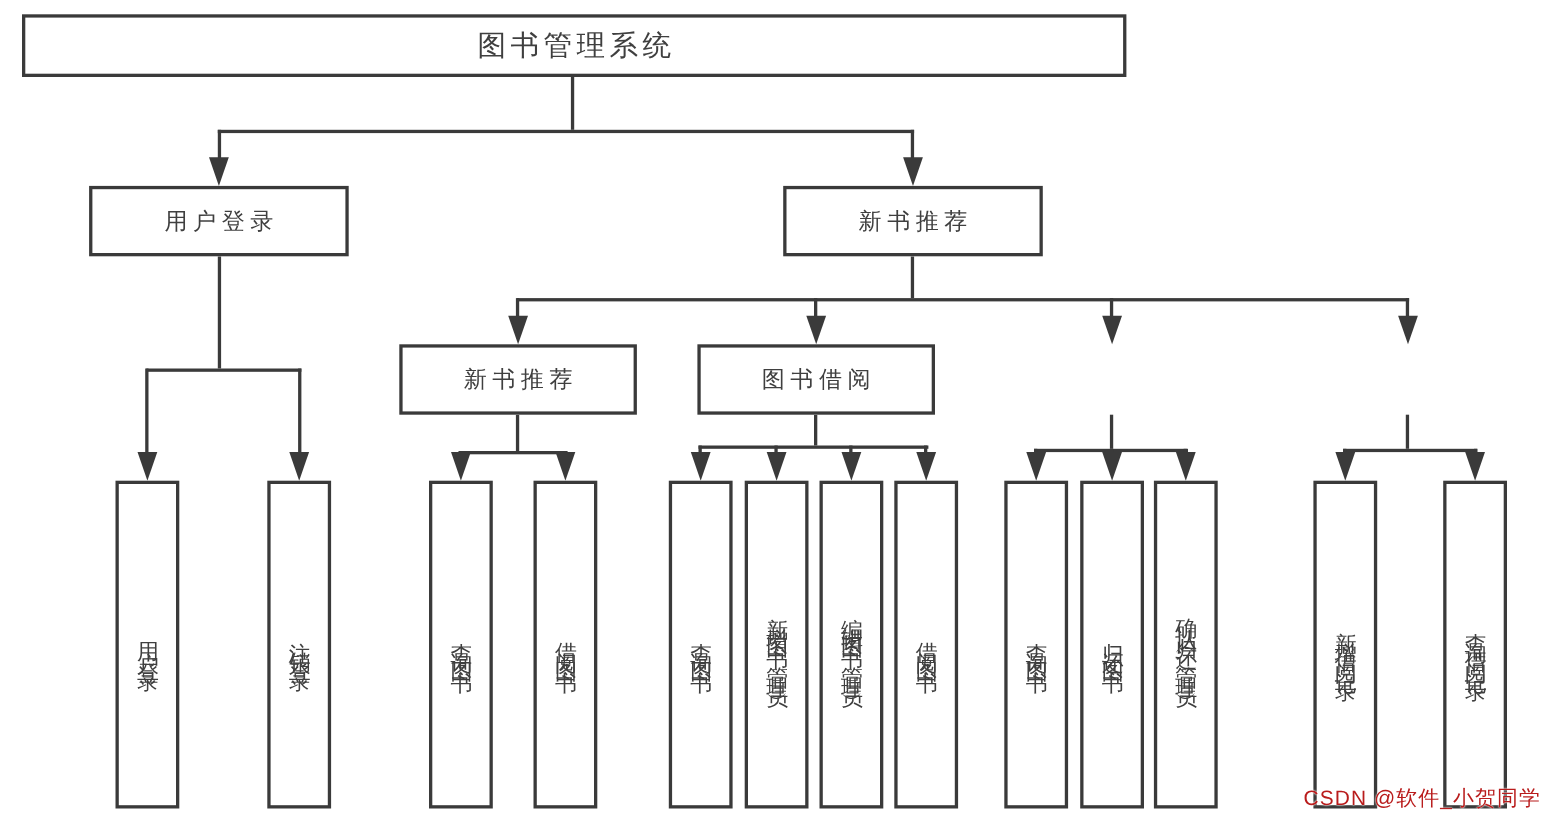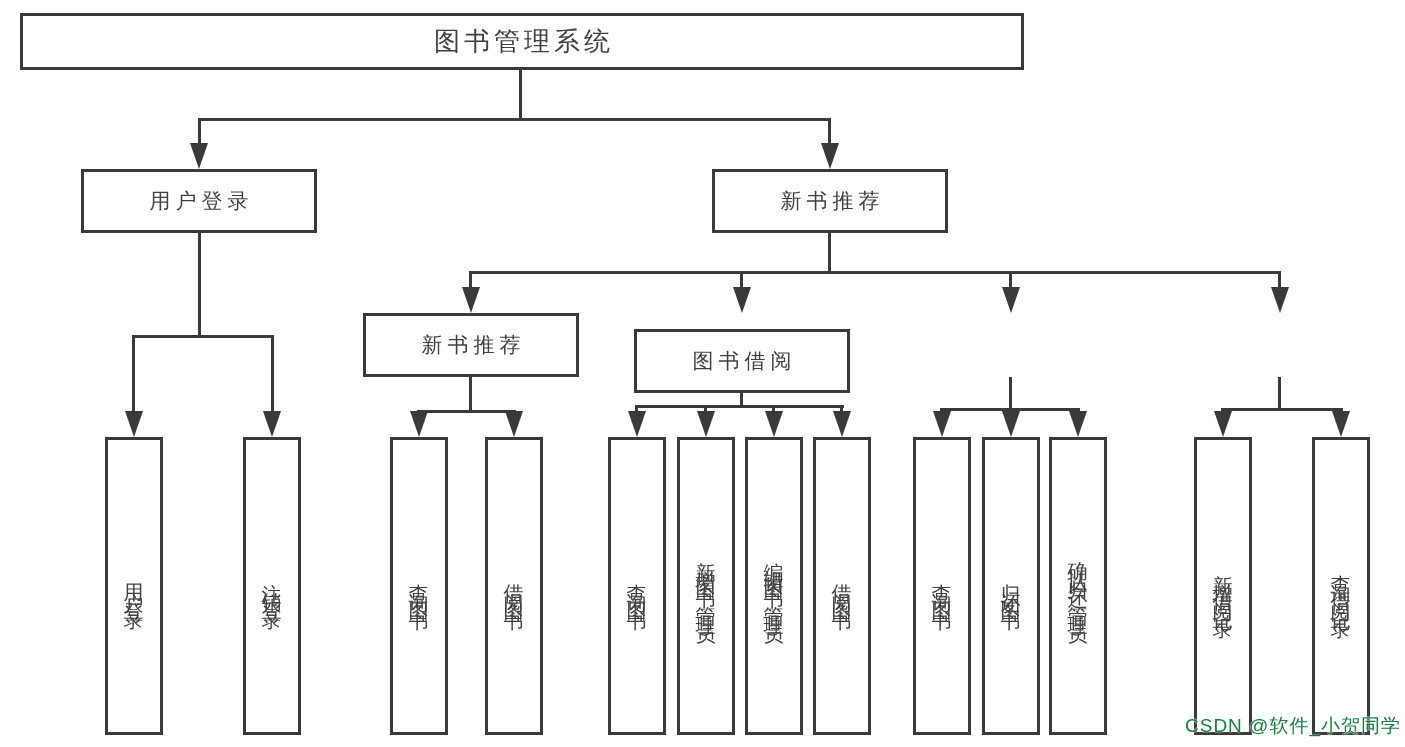--- a/index.html
+++ b/index.html
@@ -22,21 +22,21 @@
   }
   .lv { position:absolute; width:3px; background:#3a3a3a; z-index:1; }
   .lh { position:absolute; height:3px; background:#3a3a3a; z-index:1; }
   .arr {
     position:absolute; width:0; height:0; z-index:1;
     border-left:9px solid transparent; border-right:9px solid transparent;
     border-top:26px solid #3a3a3a;
   }
   .watermark {
     position:absolute; left:1185px; top:713px; z-index:6;
-    font-size:19px; color:#15803d; letter-spacing:1px; white-space:nowrap;
+    font-size:19px; color:#b91c1c; letter-spacing:1px; white-space:nowrap;
     text-shadow:0 0 2px #ffffff, 0 0 1px #ffffff;
   }
 </style>
 </head>
 <body>
 
 <div id="stage">
 
   <div class="box hbox title" style="left:20px; top:13px; width:1004px; height:57px;">
     <span>图书管理系统</span>
@@ -70,21 +70,21 @@
   <div class="lv" style="left:740px; top:271px; height:20px;"></div>
   <div class="arr" style="left:733px; top:287px;"></div>
   <div class="lv" style="left:1009px; top:271px; height:20px;"></div>
   <div class="arr" style="left:1002px; top:287px;"></div>
   <div class="lv" style="left:1278px; top:271px; height:20px;"></div>
   <div class="arr" style="left:1271px; top:287px;"></div>
 
   <div class="box hbox" style="left:363px; top:313px; width:216px; height:64px;">
     <span>新书推荐</span>
   </div>
-  <div class="box hbox" style="left:634px; top:313px; width:216px; height:64px;margin-top:16px;">
+  <div class="box hbox" style="left:634px; top:313px; width:216px; height:64px;">
     <span>图书借阅</span>
   </div>
 
   <div class="lv" style="left:469px; top:377px; height:33px;"></div>
   <div class="lh" style="left:417px; top:410px; width:99px;"></div>
   <div class="lv" style="left:417px; top:410px; height:10px;"></div>
   <div class="arr" style="left:410px; top:411px;"></div>
   <div class="lv" style="left:512px; top:410px; height:10px;"></div>
   <div class="arr" style="left:505px; top:411px;"></div>
 

